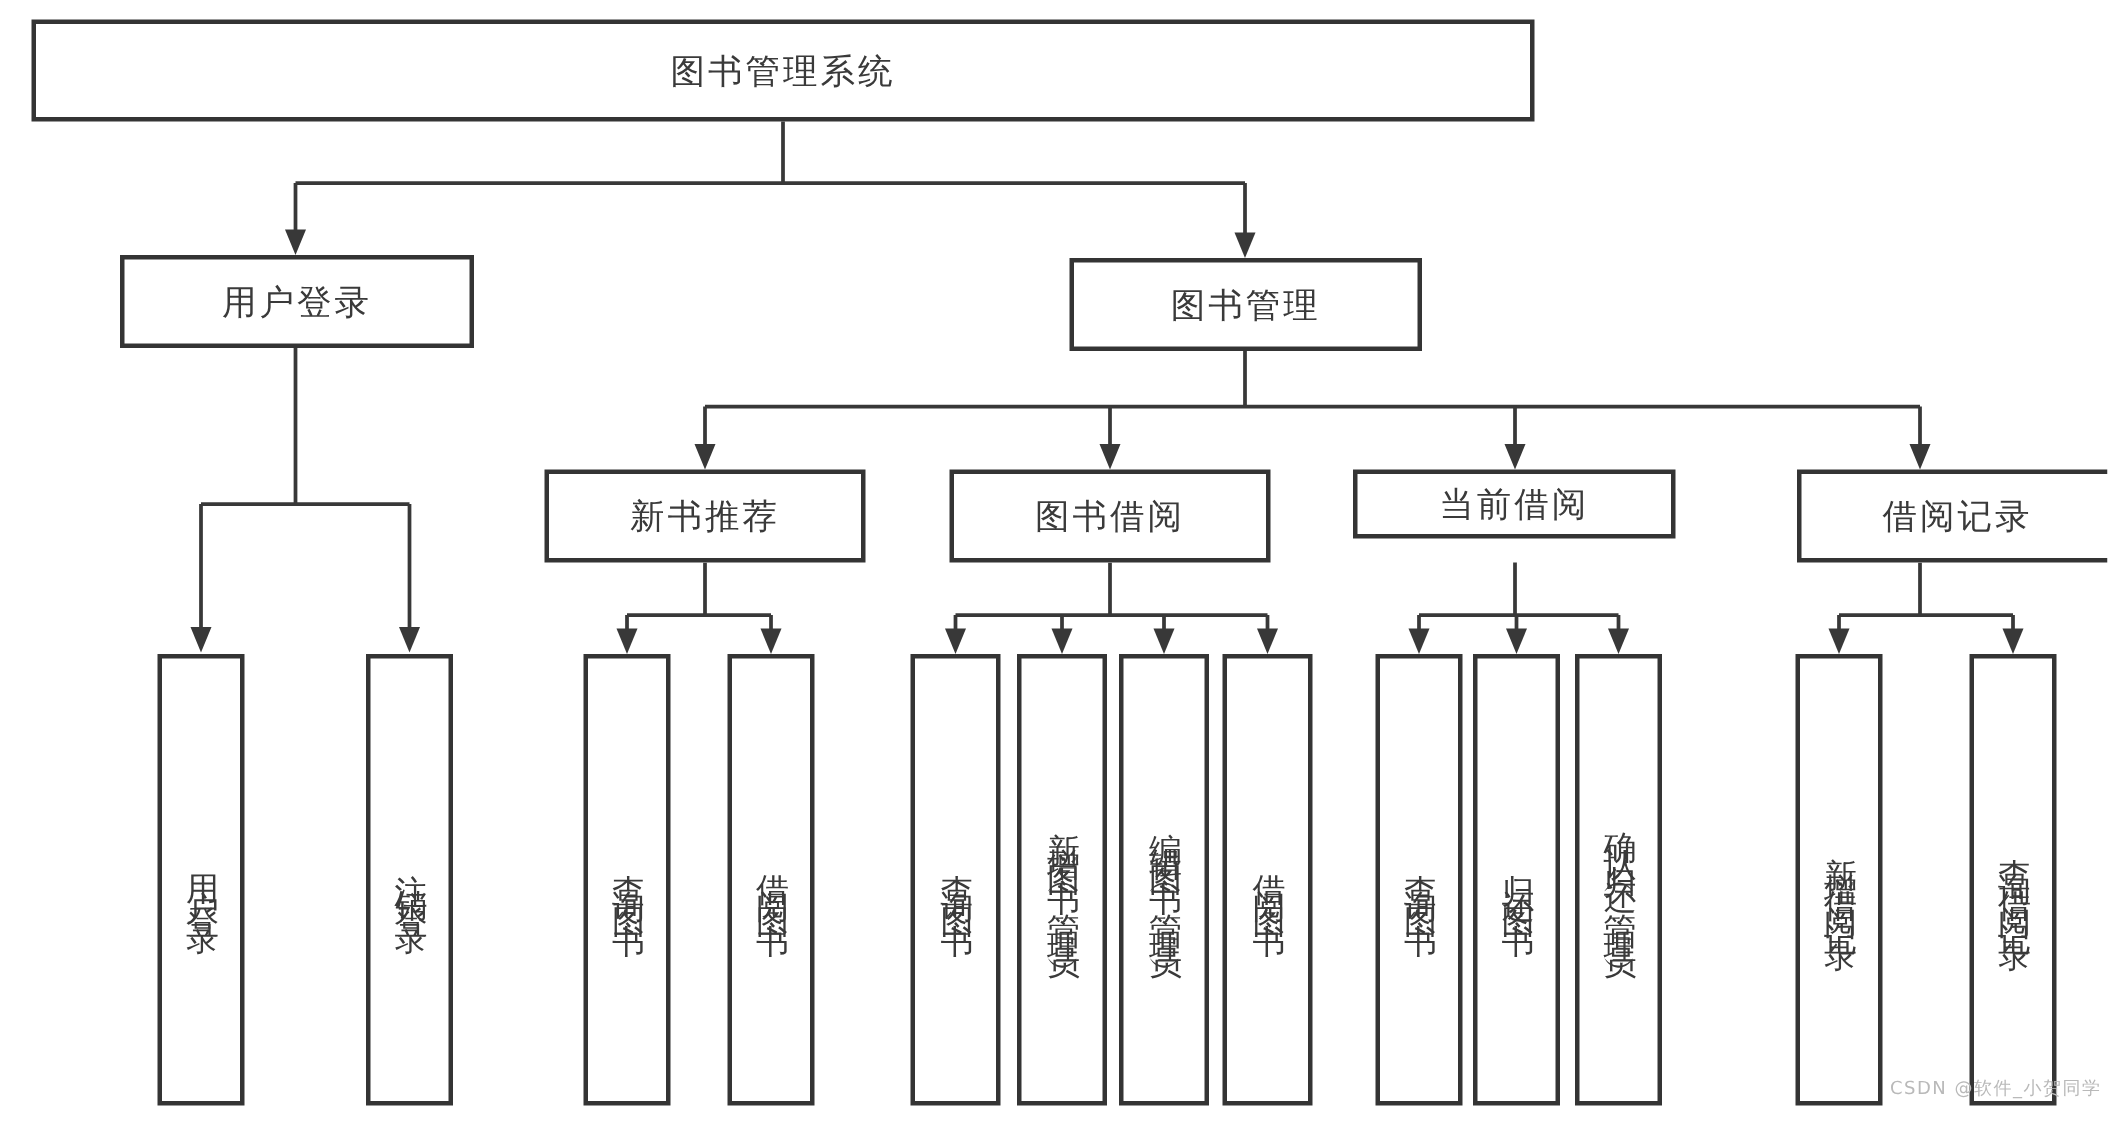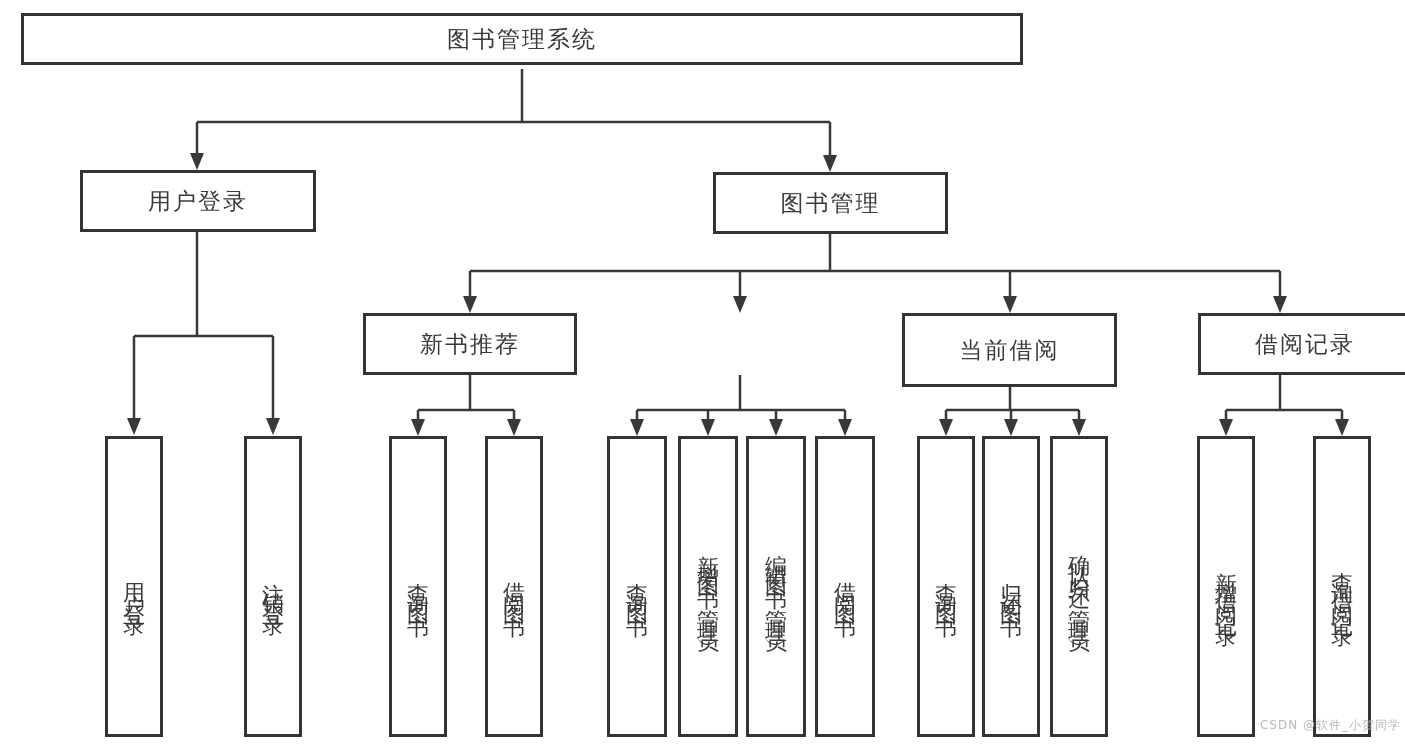--- a/index.html
+++ b/index.html
@@ -33,28 +33,28 @@
     font-size: 22px;
     letter-spacing: 0;
   }
   .leaf .vtext {
     writing-mode: vertical-rl;
     text-orientation: mixed;
     letter-spacing: 11px;
     line-height: 1;
   }
   
-  .n-root   { left: 21px;  top: 13px;  width: 1002px; height: 52px; }
+  .n-root   { left: 21px;  top: 13px;  width: 1002px; height: 68px; }
   
   .n-login  { left: 80px;  top: 170px; width: 236px;  height: 62px; }
   .n-mgmt   { left: 713px; top: 172px; width: 235px;  height: 62px; }
   
   .n-xinshu   { left: 363px;  top: 313px; width: 214px; height: 62px; font-family: Liberation Serif, serif; }
   .n-jieyue   { left: 633px;  top: 313px; width: 214px; height: 62px; }
-  .n-dangqian { left: 902px;  top: 313px; width: 215px; height: 74px; font-family: Liberation Serif, serif; }
+  .n-dangqian { left: 902px;  top: 313px; width: 215px; height: 46px; font-family: Liberation Serif, serif; }
   .n-jilu     { left: 1198px; top: 313px; width: 214px; height: 62px; }
   
   .lf { top: 436px; width: 58px; height: 301px; }
   .l-login1 { left: 105px;  }
   .l-login2 { left: 244px;  }
   .l-x1     { left: 389px;  }
   .l-x2     { left: 485px;  }
   .l-j1     { left: 607px; width: 60px; }
   .l-j2     { left: 678px; width: 60px; }
   .l-j3     { left: 746px; width: 60px; }
@@ -155,20 +155,23 @@
   <div class="node n-login">
     <span>用户登录</span>
   </div>
   <div class="node n-mgmt">
     <span>图书管理</span>
   </div>
 
   <div class="node n-xinshu">
     <span>新书推荐</span>
   </div>
+  <div class="node n-jieyue">
+    <span>图书借阅</span>
+  </div>
   <div class="node n-dangqian">
     <span>当前借阅</span>
   </div>
   <div class="node n-jilu">
     <span>借阅记录</span>
   </div>
 
   <div class="node leaf lf l-login1">
     <span class="vtext">用户登录</span>
   </div>

